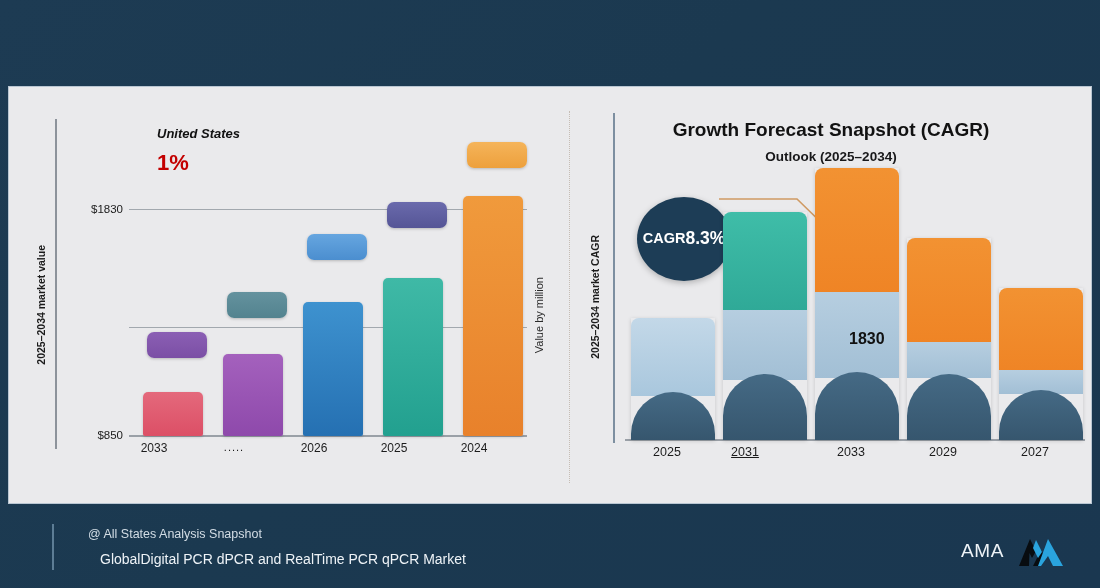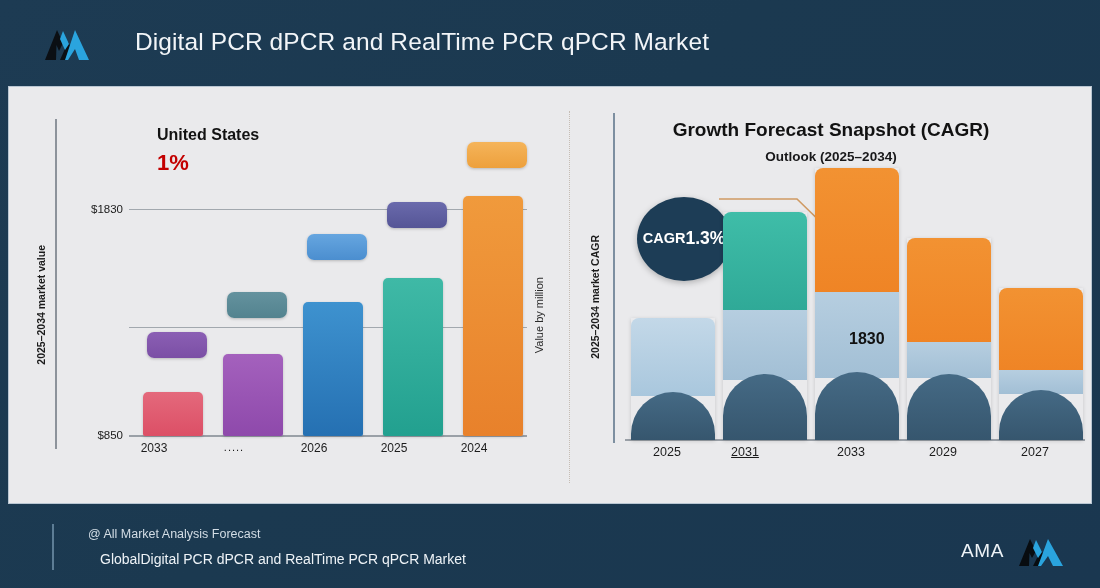--- a/index.html
+++ b/index.html
@@ -74,21 +74,21 @@
 
   .ytick {
     position: absolute; font-size: 11.5px; color: #1b1b1b; text-align: right;
     width: 62px; left: 52px;
   }
   .ytick-top { top: 116px; text-align: right; }
   .ytick-bot { top: 342px; }
 
   .region-name {
     position: absolute; left: 148px; top: 39px;
-    font-size: 16px; font-weight: bold; color: #121212;
+    font-size: 13px; font-weight: bold; color: #121212; font-style: italic;
   }
   .region-pct {
     position: absolute; left: 148px; top: 63px;
     font-size: 22px; font-weight: bold; color: #c30000;
   }
 
   .bars-left { position: absolute; left: 120px; top: 0; width: 400px; height: 349px; }
   .bar-group { position: absolute; bottom: 0; width: 60px; }
   .bar-main {
     position: absolute; bottom: 0; left: 0; width: 60px;
@@ -165,29 +165,20 @@
     position: absolute; right: 34px; top: 28px;
     display: flex; align-items: center; gap: 12px;
   }
   .footer-brand-text { font-size: 19px; color: #eef3f7; letter-spacing: .6px; }
 </style>
 </head>
 <body>
 
 <div class="slide">
 
-  <div class="header">
-    <svg class="logo-mark" viewBox="0 0 46 40">
-      <path d="M12 38 L1 38 L13 8 L19 21 L15 29 L12.5 23 Z" fill="#0b0f14"></path>
-      <path d="M16 38 L24 20 L28 27 L23 38 Z" fill="#0b0f14"></path>
-      <path d="M24 38 L21 38 L31 8 L45 38 L35 38 L31 27 Z" fill="#2aa4de"></path>
-      <path d="M19 9 L25 22 L21 28 L16 17 Z" fill="#2aa4de"></path>
-    </svg>
-    <div class="header-title">Digital PCR dPCR and RealTime PCR qPCR Market</div>
-  </div>
 
   <div class="panel">
 
     <div class="panel-divider"></div>
 
     <div class="chart-left">
 
       <div class="axis-label-vert lv-ylabel">2025–2034 market value</div>
       <div class="axis-label-vert lv-rlabel">Value by million</div>
 
@@ -246,21 +237,21 @@
 
       <div class="r-axis-v"></div>
       <div class="r-axis-x"></div>
 
       <svg class="connector" width="190" height="130">
         <path d="M0 8 L78 8 L150 78" stroke="#cf9a63" stroke-width="1.6" fill="none"></path>
       </svg>
 
       <div class="cagr-badge">
         <span class="cagr-label">CAGR</span>
-        <span class="cagr-value">1.3%</span>
+        <span class="cagr-value">8.3%</span>
       </div>
 
       <div class="rbars">
 
         <div class="rbar rbar-shadow" style="left:6px; height:122px;">
           <div class="seg seg-top" style="bottom:44px; height:78px; background:linear-gradient(180deg,#c3d8e8,#a9c7dd);"></div>
           <div class="seg seg-base" style="bottom:0; height:48px;"></div>
         </div>
 
         <div class="rbar rbar-shadow" style="left:98px; height:228px;">
@@ -293,21 +284,21 @@
       <div class="rxtick" style="left:46px;">2025</div>
       <div class="rxtick" style="left:124px;text-decoration:underline;">2031</div>
       <div class="rxtick" style="left:230px;">2033</div>
       <div class="rxtick" style="left:322px;">2029</div>
       <div class="rxtick" style="left:414px;">2027</div>
     </div>
   </div>
 
   <div class="footer">
     <div class="footer-bar"></div>
-    <div class="footer-l1">@ All Market Analysis Forecast</div>
+    <div class="footer-l1">@ All States Analysis Snapshot</div>
     <div class="footer-l2">GlobalDigital PCR dPCR and RealTime PCR qPCR Market</div>
     <div class="footer-brand">
       <span class="footer-brand-text">AMA</span>
       <svg width="50" height="34" viewBox="0 0 46 34">
         <path d="M11 32 L1 32 L12 5 L18 17 L14 24 L11.5 19 Z" fill="#080c10"></path>
         <path d="M15 32 L23 16 L27 23 L22 32 Z" fill="#080c10"></path>
         <path d="M23 32 L20 32 L30 5 L45 32 L35 32 L30 22 Z" fill="#2aa4de"></path>
         <path d="M18 6 L24 18 L20 24 L15 14 Z" fill="#2aa4de"></path>
       </svg>
     </div>

